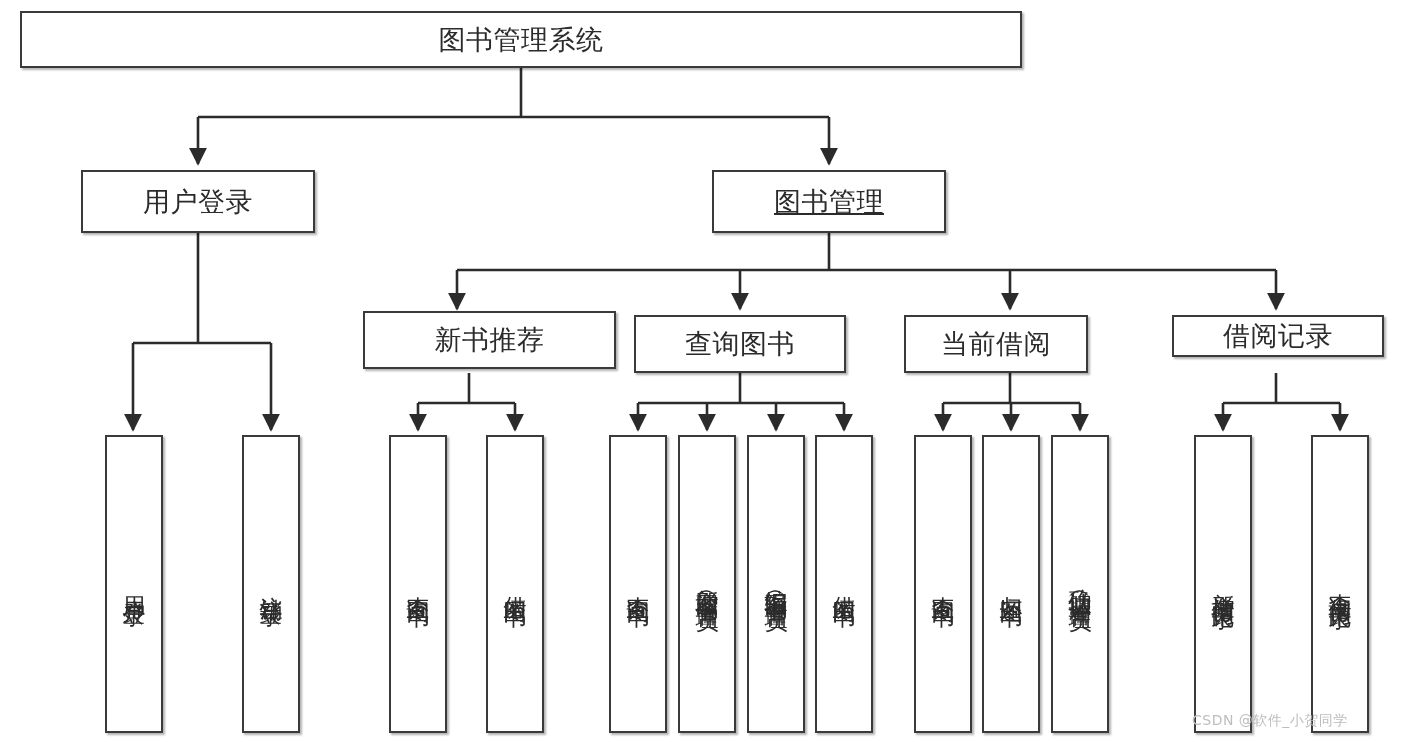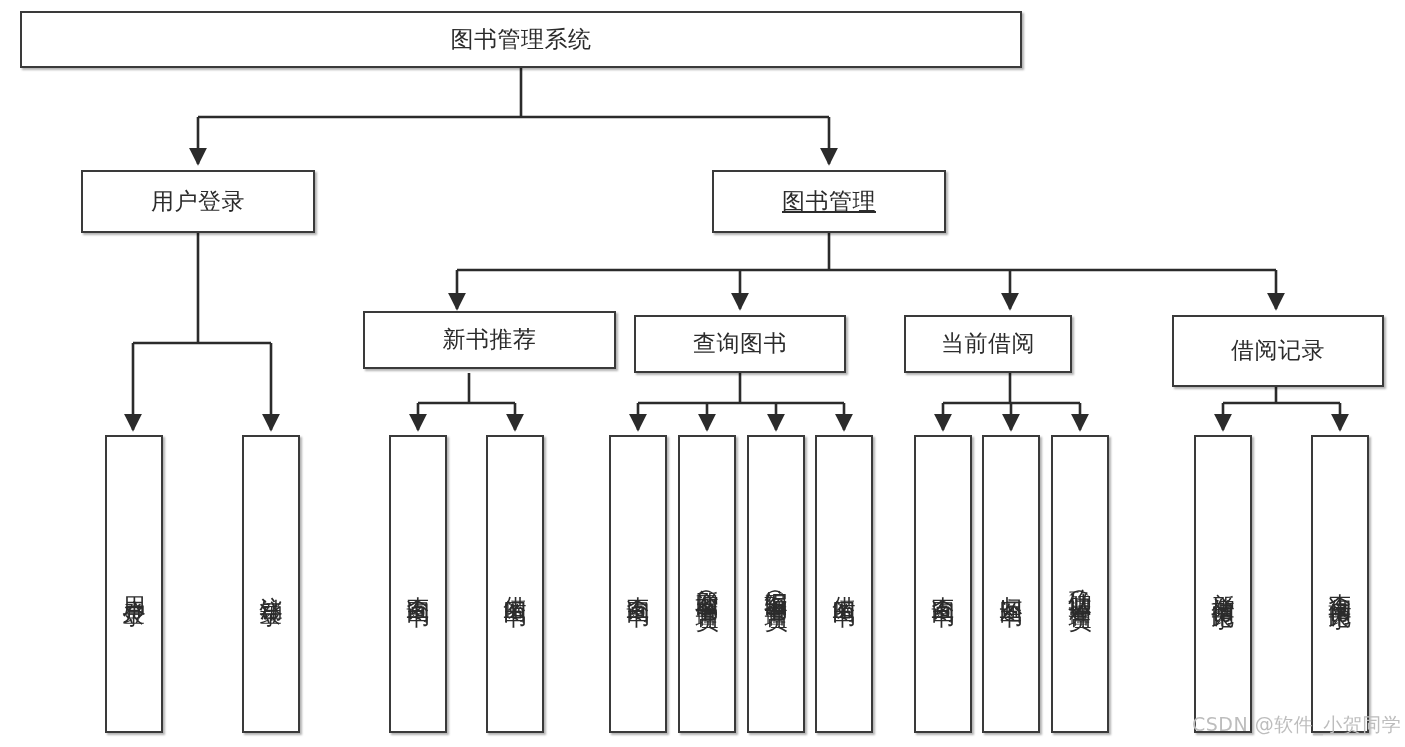--- a/index.html
+++ b/index.html
@@ -35,40 +35,40 @@
     justify-content: center;
     color: #2b2b2b;
     z-index: 2;
   }
   .node .label {
     display: block;
     white-space: pre;
     letter-spacing: 0.5px;
   }
   .node.h .label {
-    font-size: 23px;
+    font-size: 27px;
     line-height: 1.1;
     text-align: center;
   }
   .node.v {
     align-items: center;
     justify-content: center;
   }
   .node.v .label {
     writing-mode: vertical-rl;
     text-orientation: upright;
     font-size: 23px;
     line-height: 1.18;
     letter-spacing: 3px;
     max-height: 272px;
   }
   .watermark {
     position: absolute;
     color: #bdbdbd;
-    font-size: 19px;
+    font-size: 14px;
     letter-spacing: 0.5px;
     white-space: pre;
     z-index: 3;
   }
 </style>
 </head>
 <body>
 
 <div id="canvas">
 
@@ -132,24 +132,24 @@
   <div class="node h" style="left:712px; top:170px; width:234px; height:63px;text-decoration:underline;">
     <span class="label">图书管理</span>
   </div>
 
   <div class="node h" style="left:363px; top:311px; width:253px; height:58px;">
     <span class="label">新书推荐</span>
   </div>
   <div class="node h" style="left:634px; top:315px; width:212px; height:58px;">
     <span class="label">查询图书</span>
   </div>
-  <div class="node h" style="left:904px; top:315px; width:168px; height:58px;">
+  <div class="node h" style="left:904px; top:315px; width:184px; height:58px;">
     <span class="label">当前借阅</span>
   </div>
-  <div class="node h" style="left:1172px; top:315px; width:212px; height:72px;">
+  <div class="node h" style="left:1172px; top:315px; width:212px; height:42px;">
     <span class="label">借阅记录</span>
   </div>
 
   <div class="node v" style="left:105px; top:435px; width:58px; height:298px;">
     <span class="label">用户登录</span>
   </div>
   <div class="node v" style="left:242px; top:435px; width:58px; height:298px;">
     <span class="label">注销登录</span>
   </div>
 

